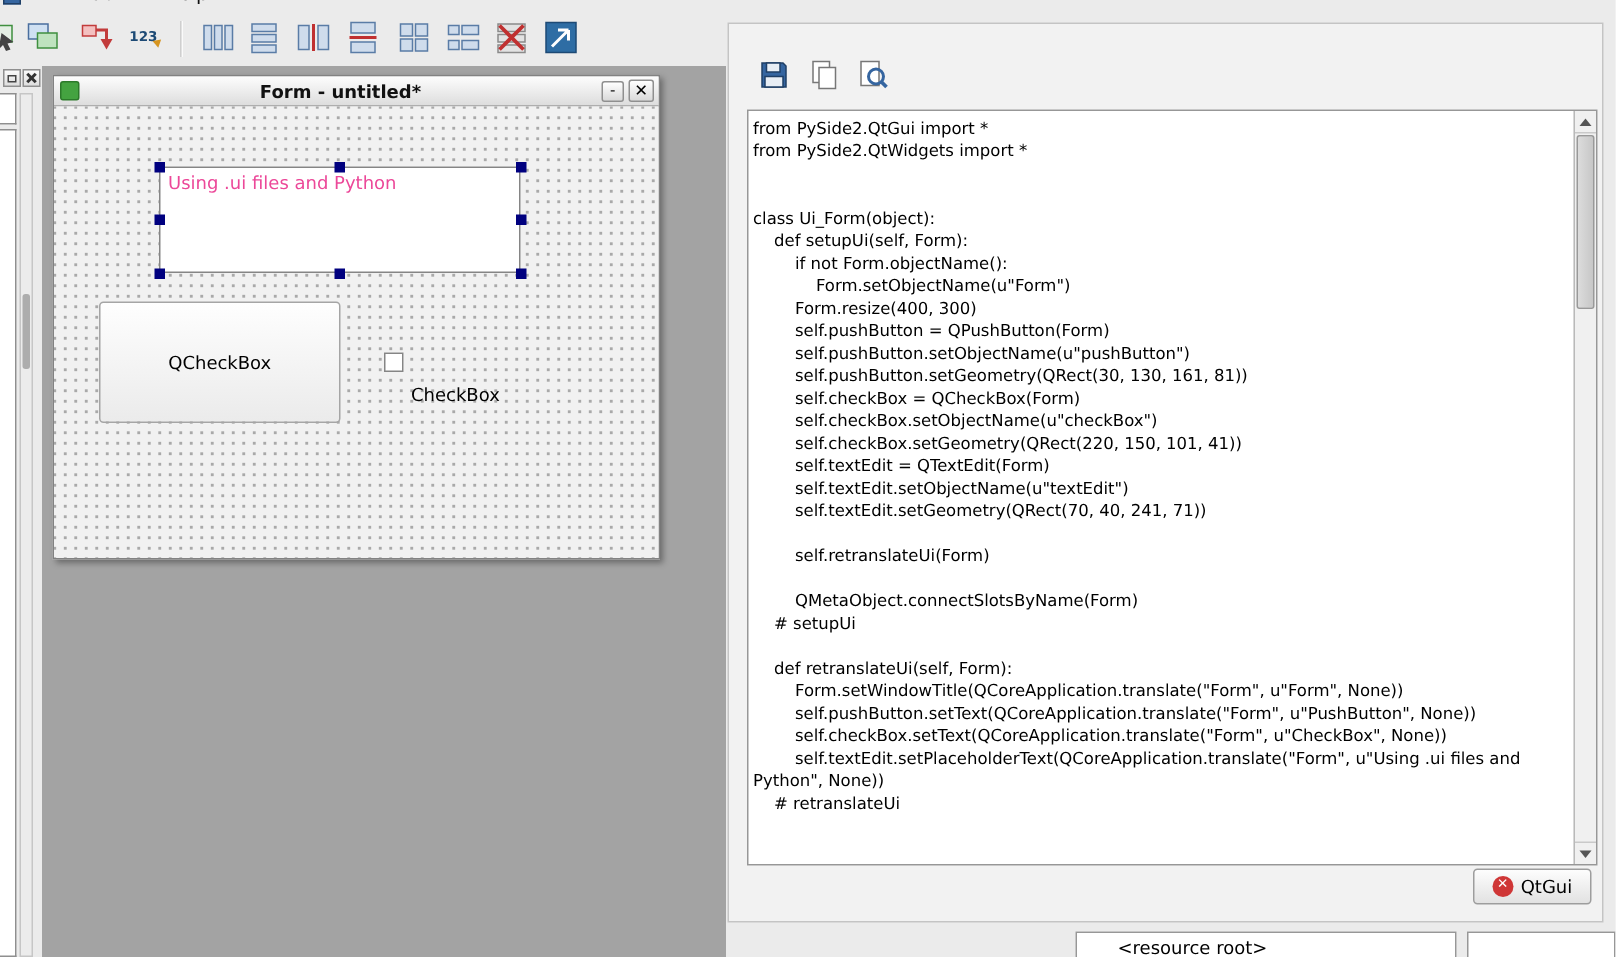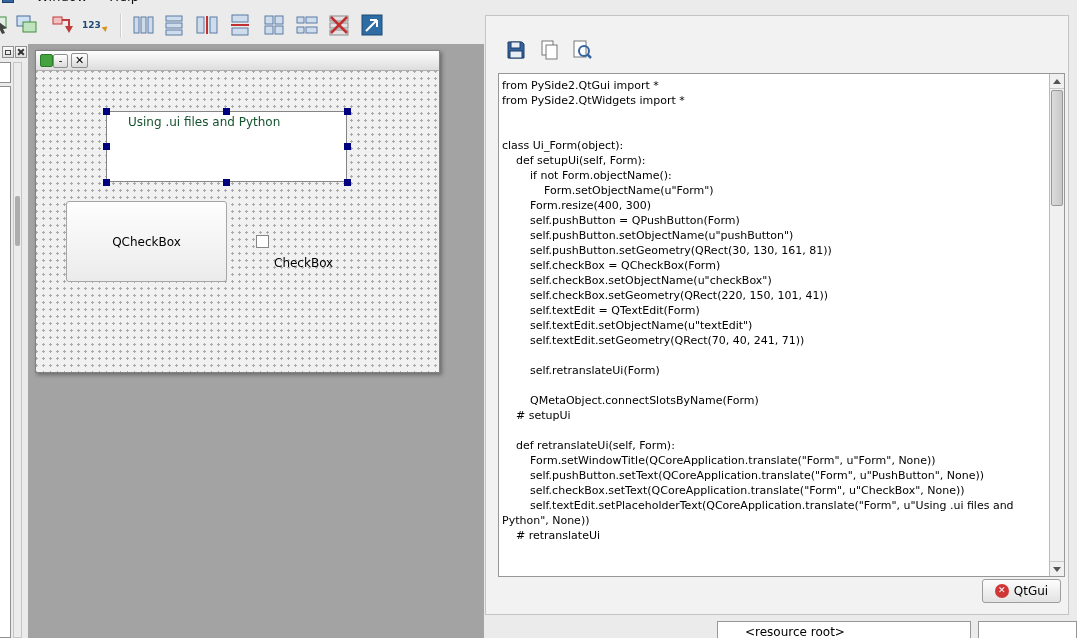--- a/index.html
+++ b/index.html
@@ -9,21 +9,21 @@
     background:#ebebeb; font-family:"DejaVu Sans","Liberation Sans",sans-serif;
     color:#000; font-size:12px;
   }
   
   .menubar-clip { position:absolute; top:0; left:0; width:480px; height:7px; overflow:hidden; }
   .menu-row { position:absolute; top:-11px; left:2px; display:flex; gap:22px; font-size:13px; align-items:center; }
   .menu-appicon { width:12px; height:12px; background:#3565a0; border:1px solid #1f3f66; display:inline-block; }
   .menu-item { color:#111; }
   
   .toolbar { position:absolute; top:8px; left:0; width:480px; height:36px; }
-  .tb-icon { position:absolute; top:4px; width:26px; height:26px; display:flex; align-items:center; justify-content:space-between; }
+  .tb-icon { position:absolute; top:4px; width:26px; height:26px; display:flex; align-items:center; justify-content:flex-end; }
   .tb-sep { position:absolute; top:6px; width:2px; height:24px; border-left:1px solid #cfcfcf; border-right:1px solid #fafafa; }
   .num-ic { font-size:9px; font-weight:bold; color:#1d4a75; line-height:9px; }
   .pencil { width:0; height:0; border-left:5px solid #d69520; border-top:3px solid transparent; border-bottom:3px solid transparent; transform:rotate(-40deg); margin-left:-2px; margin-top:6px; }
   
   .dock-btn { position:absolute; width:12px; height:12px; border:1px solid #8f8f8f; background:linear-gradient(#fbfbfb,#dedede); display:flex; align-items:center; justify-content:center; }
   .float-glyph { width:6px; height:5px; border:1px solid #444; }
   .x-glyph { position:relative; width:8px; height:8px; }
   .x-glyph::before,.x-glyph::after { content:""; position:absolute; left:3px; top:0; width:2px; height:8px; background:#333; }
   .x-glyph::before { transform:rotate(45deg); }
   .x-glyph::after { transform:rotate(-45deg); }
@@ -38,21 +38,21 @@
   .titlebar { height:20px; background:linear-gradient(#fdfdfd,#dddddd); border-bottom:1px solid #aeaeae; display:flex; align-items:center; }
   .title-icon { width:13px; height:13px; margin-left:4px; background:#44a340; border:1px solid #2c7a2a; border-radius:2px; color:#fff; font-size:8px; line-height:11px; text-align:center; font-weight:bold; }
   .title-text { flex:1; text-align:center; font-size:12px; font-weight:bold; color:#111; }
   .win-btn { width:15px; height:14px; border:1px solid #8f8f8f; background:linear-gradient(#ffffff,#d9d9d9); border-radius:2px; margin-right:3px; display:flex; align-items:center; justify-content:center; font-size:10px; line-height:10px; }
   .win-btn.close { width:17px; height:15px; font-weight:bold; font-size:11px; }
   .form-body { position:absolute; left:0; top:20px; right:0; bottom:0;
     background-color:#f1f1f1;
     background-image:radial-gradient(#a9a9a9 1px, transparent 1.2px);
     background-size:7px 7px; background-position:4px 4px; }
   .d-textedit { position:absolute; left:70px; top:40px; width:241px; height:71px; background:#fff; border:1px solid #858585; }
-  .d-placeholder { color:#14532d; font-size:12px; padding:3px 21px; }
+  .d-placeholder { color:#ec4899; font-size:12px; padding:3px 5px; }
   .handle { position:absolute; width:7px; height:7px; background:#00007f; }
   .d-pushbutton { position:absolute; left:30px; top:130px; width:161px; height:81px; background:linear-gradient(#fefefe,#ebebeb); border:1px solid #a5a5a5; border-radius:3px; display:flex; align-items:center; justify-content:center; font-size:12px; }
   .d-checkbox { position:absolute; left:220px; top:150px; width:101px; height:41px; display:flex; align-items:center; }
   .cb-box { width:13px; height:13px; background:#fff; border:1px solid #858585; }
   .cb-label { margin-left:5px; font-size:12px;margin-top:43px; }
   
   .dialog { position:absolute; left:485px; top:15px; width:584px; height:600px; background:#f2f2f2; border:1px solid #c4c4c4; }
   .dlg-icon { position:absolute; top:22px; width:24px; height:24px; display:flex; align-items:center; justify-content:center; }
   .code-area { position:absolute; left:12px; top:57px; width:567px; height:504px; background:#fff; border:1px solid #979797; overflow:hidden;text-decoration:underline; }
   .code-pre { position:absolute; left:3px; top:4px; width:540px; margin:0;
@@ -195,20 +195,21 @@
   <div class="left-panel"></div>
   <div class="left-scroll">
     <div class="left-thumb"></div>
   </div>
 
   <div class="mdi">
 
     <div class="form-window">
       <div class="titlebar">
         <div class="title-icon"></div>
+        <div class="title-text">Form - untitled*</div>
         <div class="win-btn">-</div>
         <div class="win-btn close">✕</div>
       </div>
       <div class="form-body">
 
         <div class="d-textedit">
           <div class="d-placeholder">Using .ui files and Python</div>
         </div>
         <div class="handle" style="left:67px; top:37px;"></div>
         <div class="handle" style="left:187px; top:37px;"></div>

